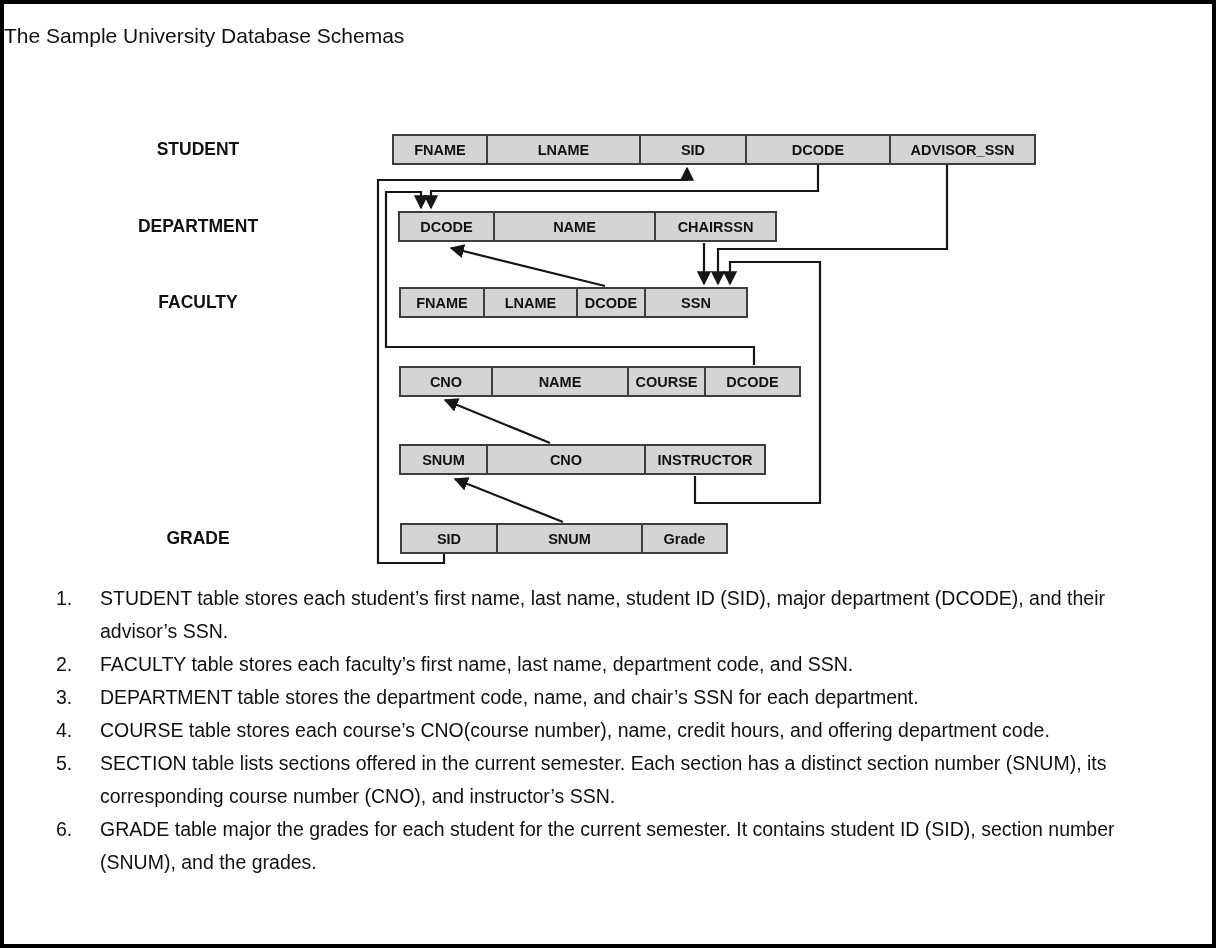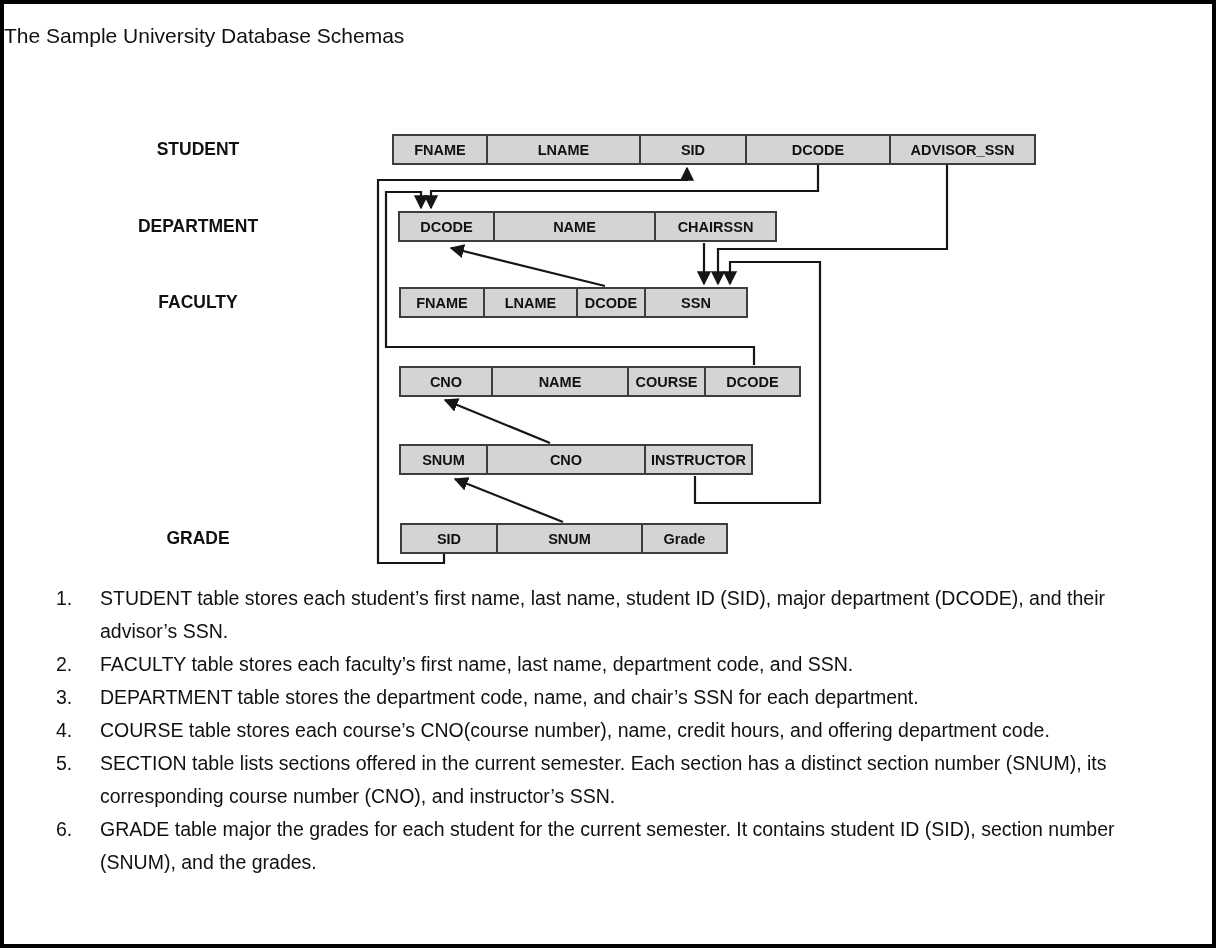--- a/index.html
+++ b/index.html
@@ -137,21 +137,21 @@
       </div>
   </div>
 
   <div class="tbl" style="left:391px;top:440px">
     <div class="cell pk" style="width:89px">
         <span class="cl">SNUM</span>
       </div>
     <div class="cell" style="width:160px">
         <span class="cl">CNO</span>
       </div>
-    <div class="cell" style="width:109px">
+    <div class="cell" style="width:122px">
         <span class="cl">INSTRUCTOR</span>
       </div>
   </div>
 
   <div class="tbl" style="left:392px;top:519px">
     <div class="cell pk" style="width:98px">
         <span class="cl">SID</span>
       </div>
     <div class="cell pk" style="width:147px">
         <span class="cl">SNUM</span>

